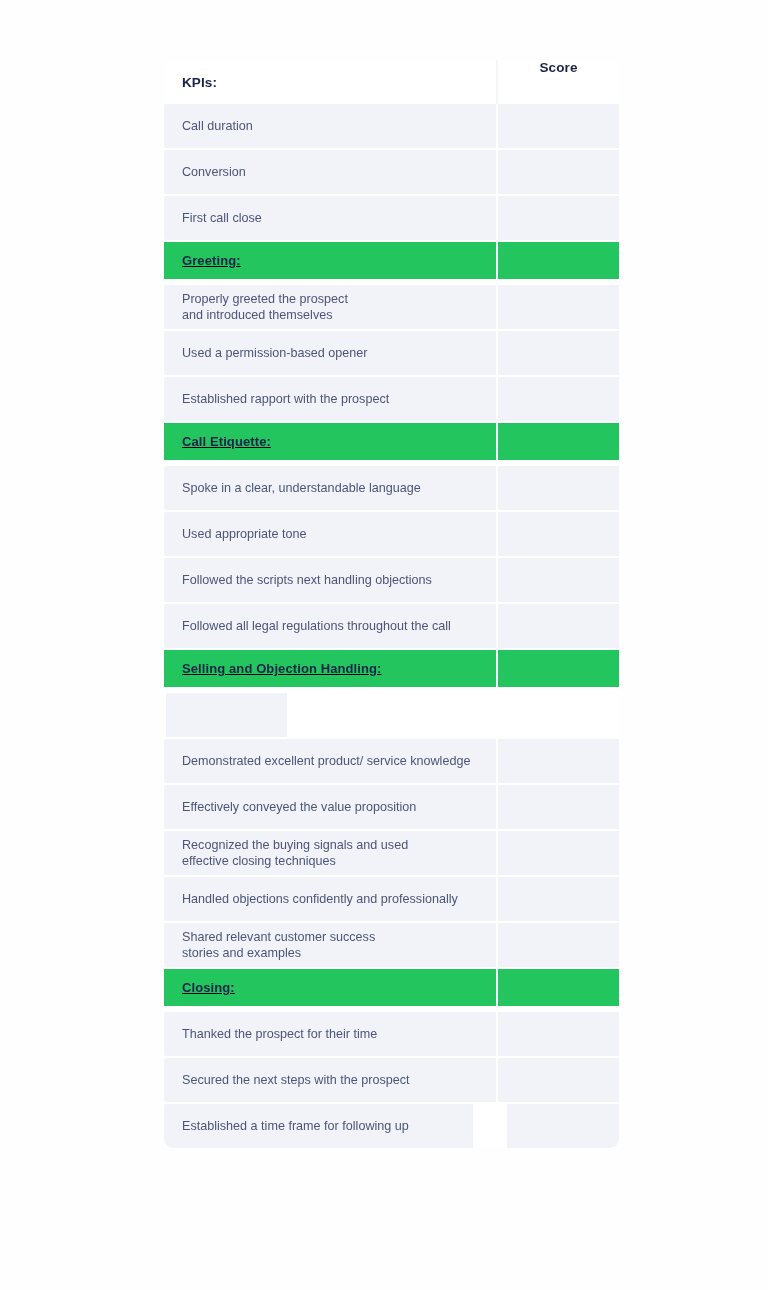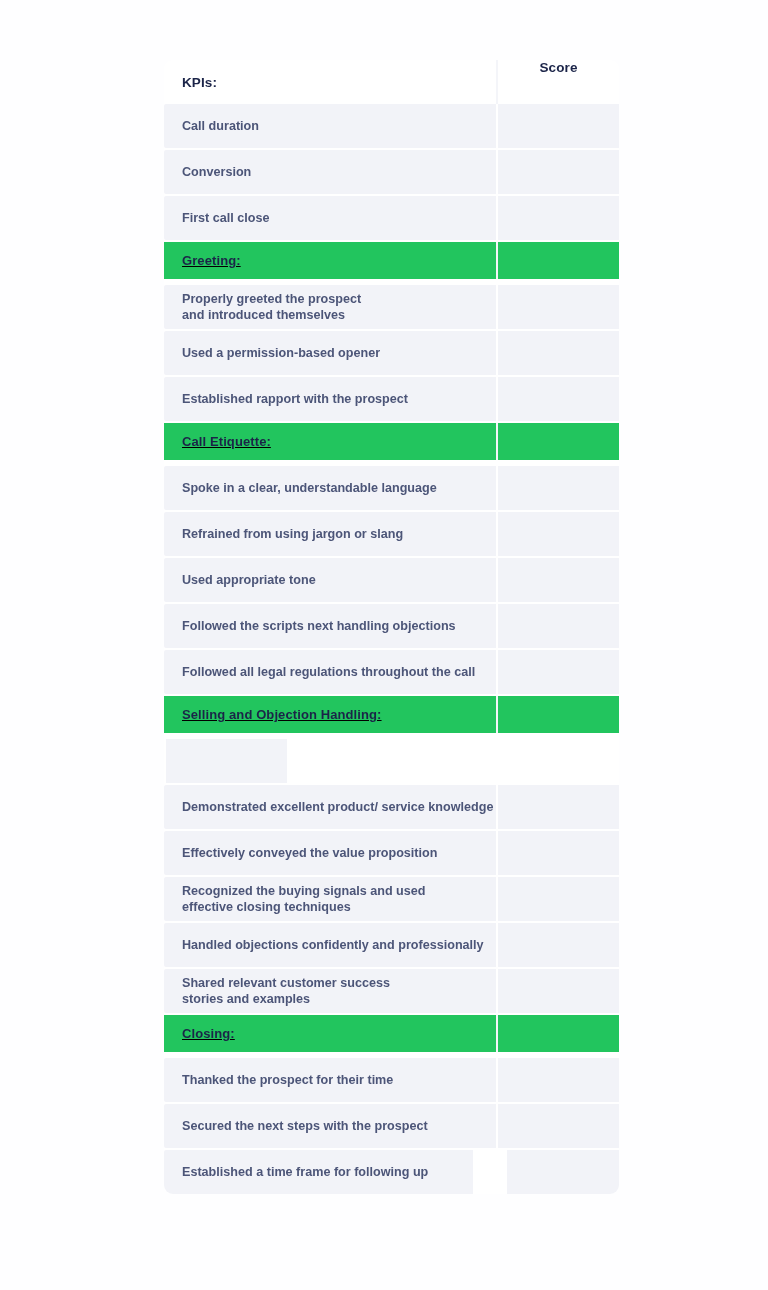--- a/index.html
+++ b/index.html
@@ -93,21 +93,21 @@
   }
   .row.item .cell-kpi,
   .row.item .cell-score {
     background: #f2f3f8;
   }
   .row.item .cell-kpi {
     border-radius: 2px 0 0 2px;
   }
   .item-text {
     font-size: 12.6px;
-    font-weight: 700;
+    font-weight: 400;
     color: #4c5578;
     line-height: 16.5px;
   }
   .item-text .ln { display: block; }
 
   
   .row.section + .row.item { margin-top: 6px; }
   .row.item:last-child { margin-bottom: 0; gap: 32px; }
 </style>
 </head>
@@ -197,28 +197,20 @@
         <div class="row item">
           <div class="cell-kpi">
             <span class="item-text">Spoke in a clear, understandable language</span>
           </div>
           <div class="cell-score">
             <span></span>
           </div>
         </div>
         <div class="row item">
           <div class="cell-kpi">
-            <span class="item-text">Refrained from using jargon or slang</span>
-          </div>
-          <div class="cell-score">
-            <span></span>
-          </div>
-        </div>
-        <div class="row item">
-          <div class="cell-kpi">
             <span class="item-text">Used appropriate tone</span>
           </div>
           <div class="cell-score">
             <span></span>
           </div>
         </div>
         <div class="row item">
           <div class="cell-kpi">
             <span class="item-text">Followed the scripts next handling objections</span>
           </div>

